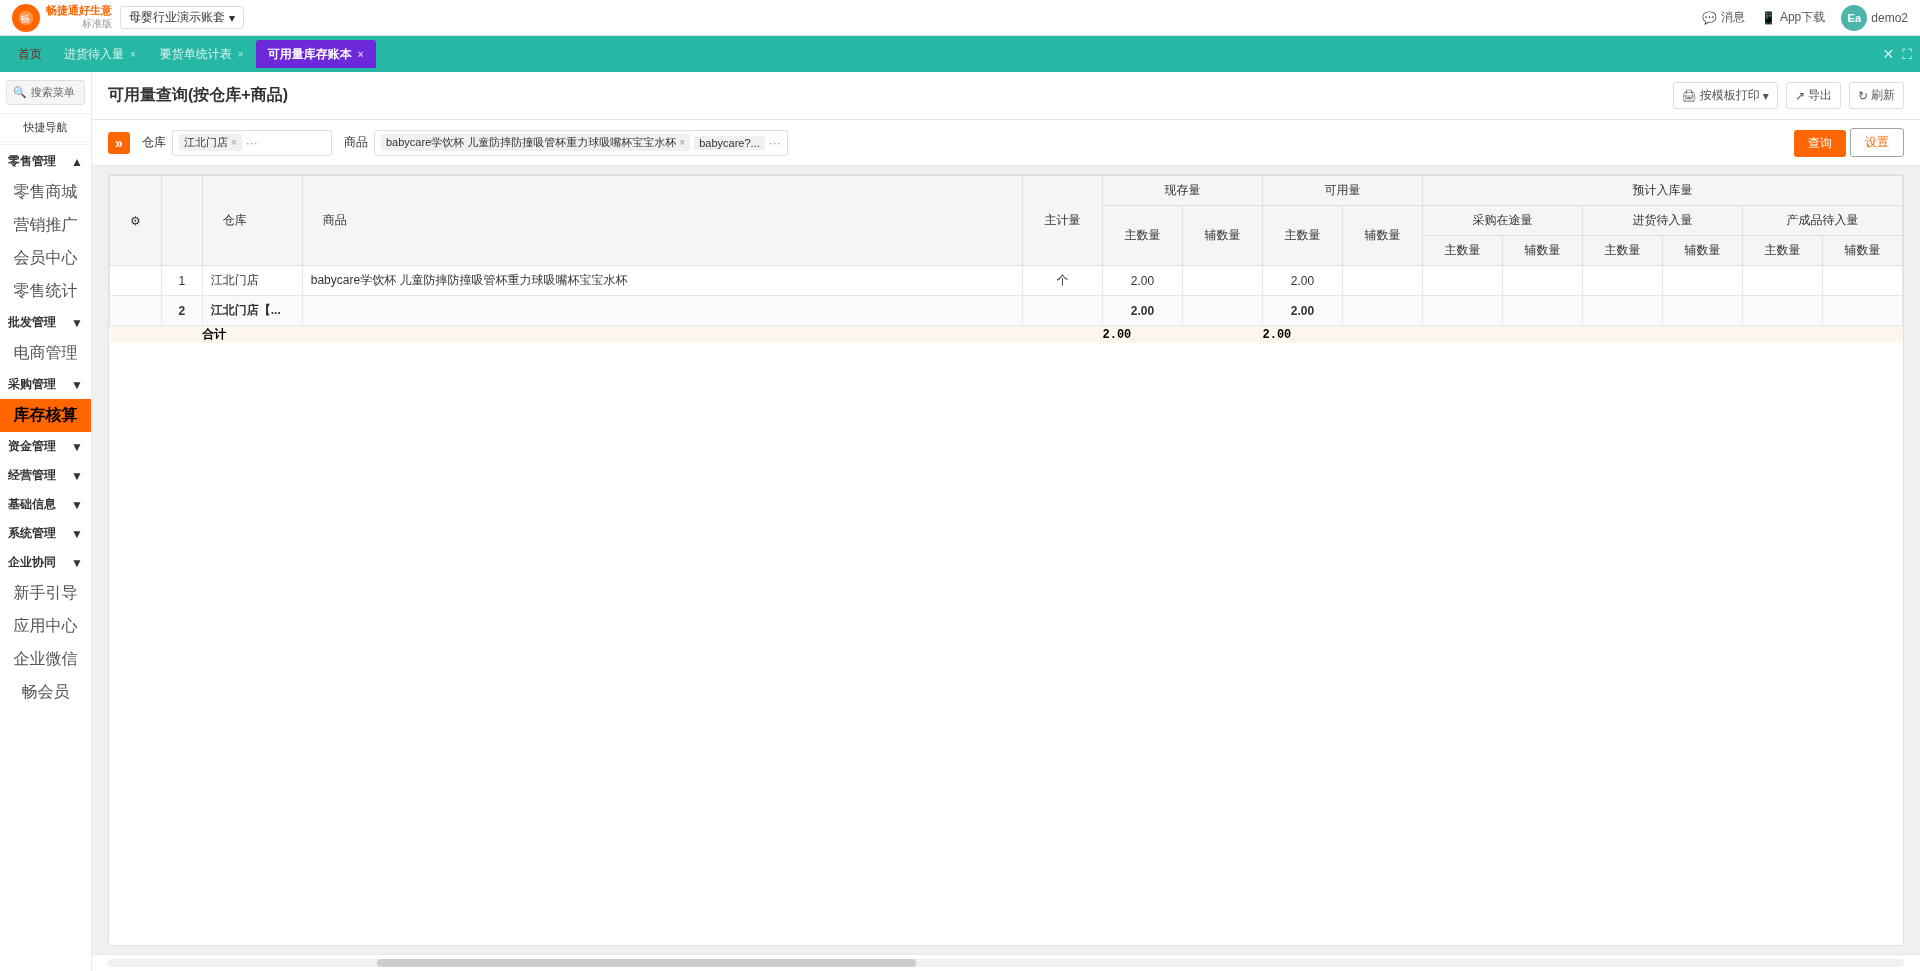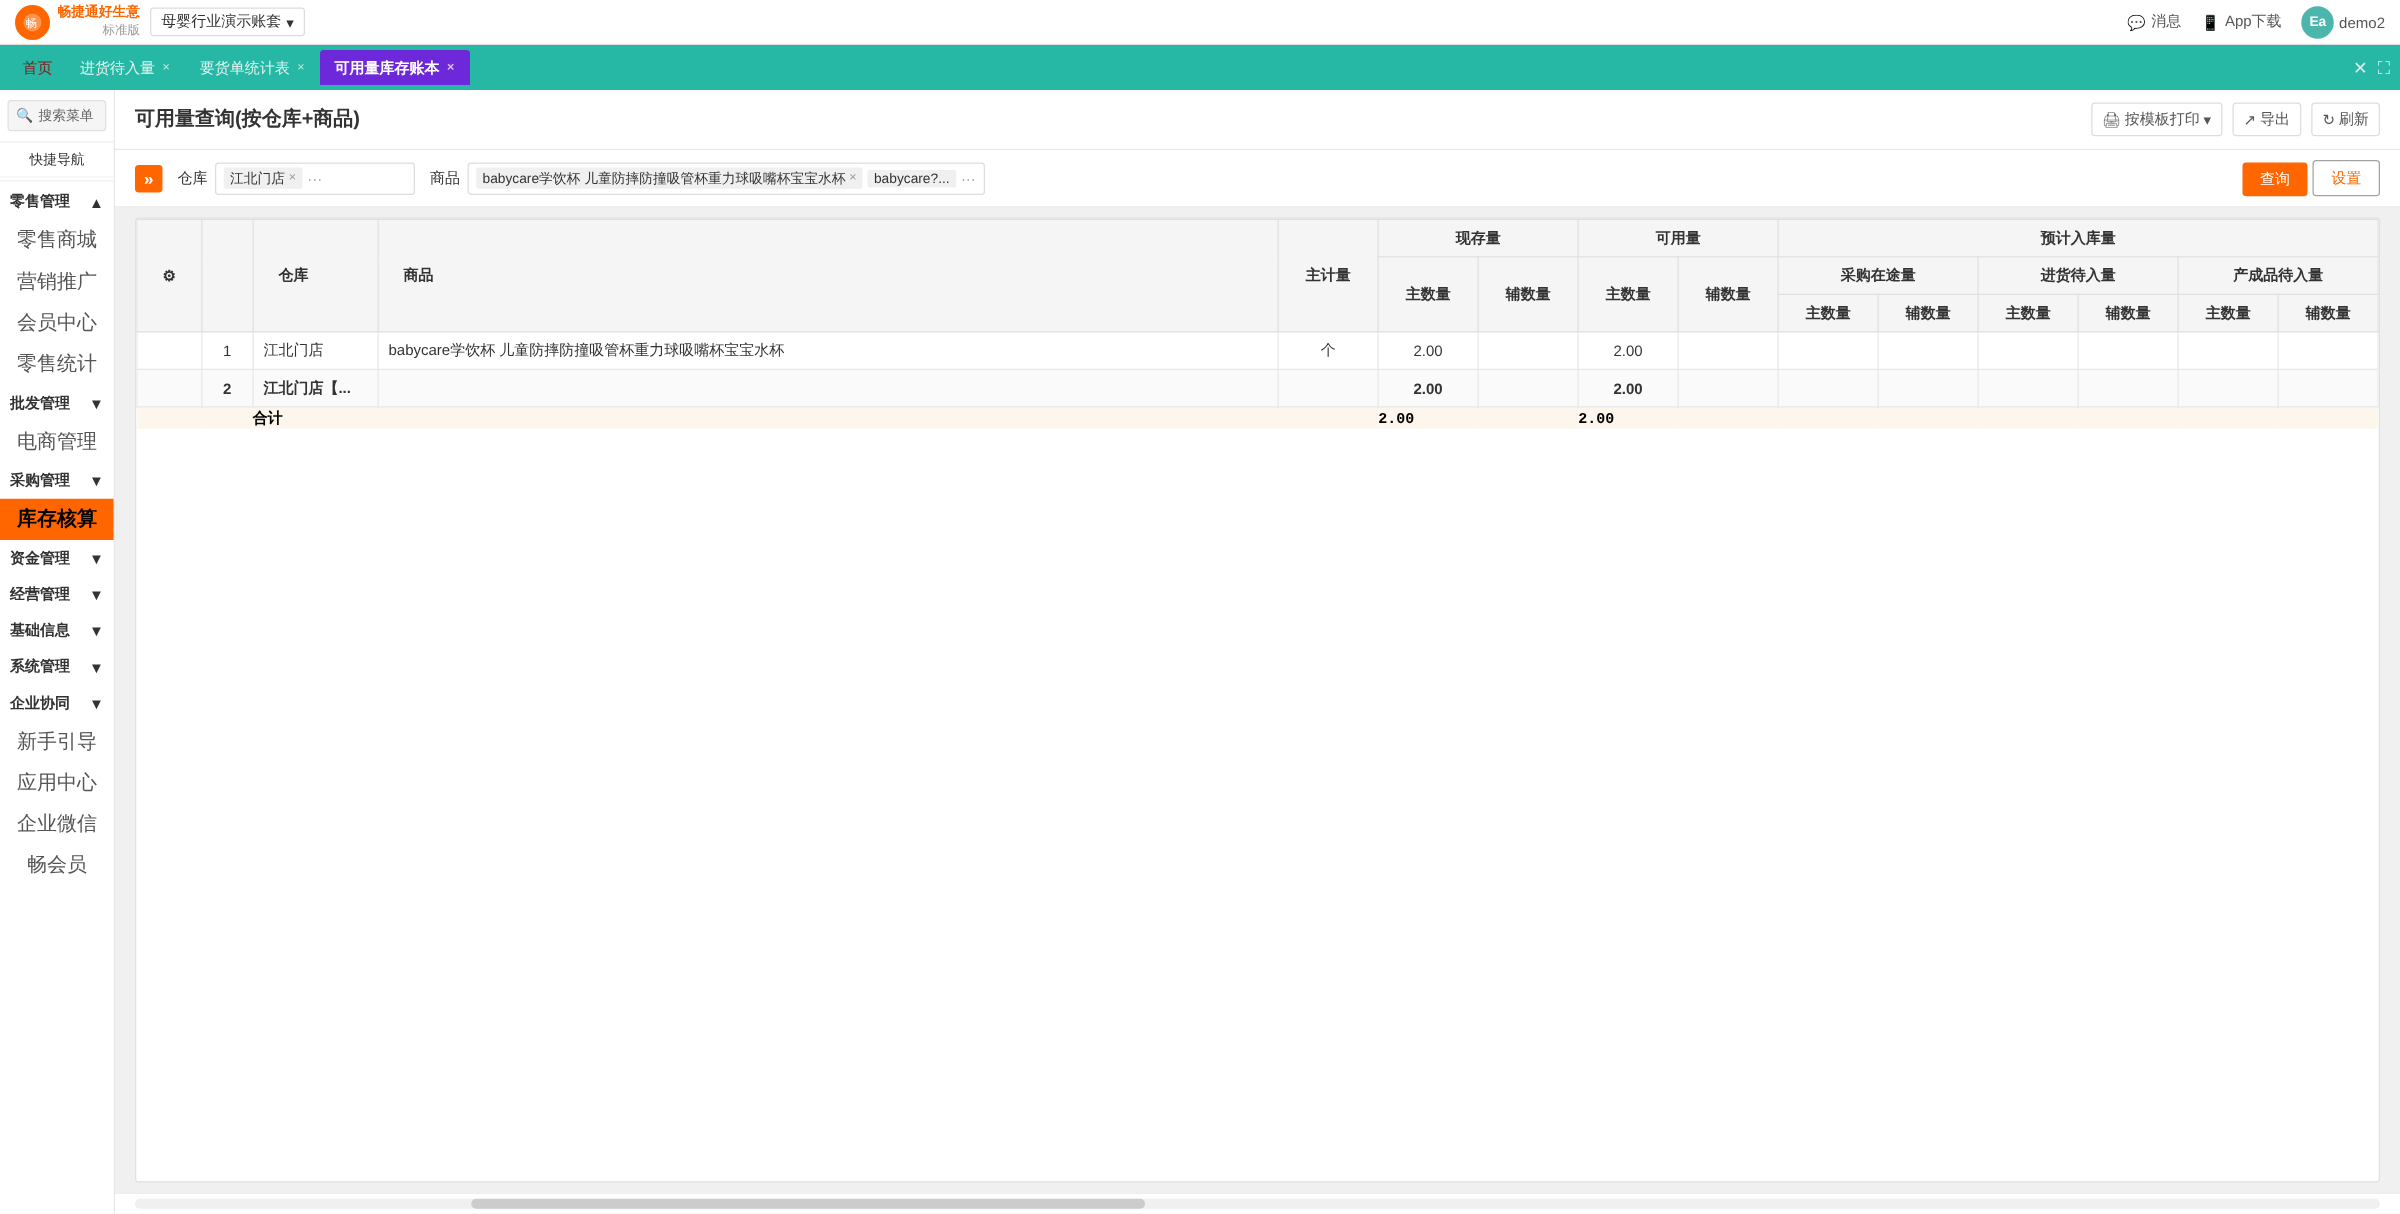--- a/index.html
+++ b/index.html
@@ -120,21 +120,21 @@
     .btn-settings {
       background: #fff; color: #ff6600; border: 1px solid #a3a3a3; border-radius: 3px;
       padding: 5px 14px; font-size: 12px; cursor: pointer;
     }
 
     
     .table-container { flex: 1; overflow: auto; padding: 0; background: #fff; margin: 8px 16px; border: 1px solid #e0e0e0; border-radius: 3px; }
     table { width: 100%; border-collapse: collapse; font-size: 12px; }
     thead th {
       background: #f5f5f5; border: 1px solid #e0e0e0; padding: 6px 20px;
-      text-align: center; color: #333; font-weight: bold; white-space: nowrap;
+      text-align: center; color: #333; font-weight: normal; white-space: nowrap;
     }
     tbody td { border: 1px solid #e8e8e8; padding: 6px 8px; text-align: center; color: #333; }
     .col-no { width: 40px; }
     .col-settings { width: 36px; }
     .col-warehouse { width: 100px; text-align: left; }
     .col-product { text-align: left; }
     .col-num { width: 80px; }
     .total-row { background: #fdf6ec; font-weight: bold; font-family: Liberation Mono, monospace; }
 
     

